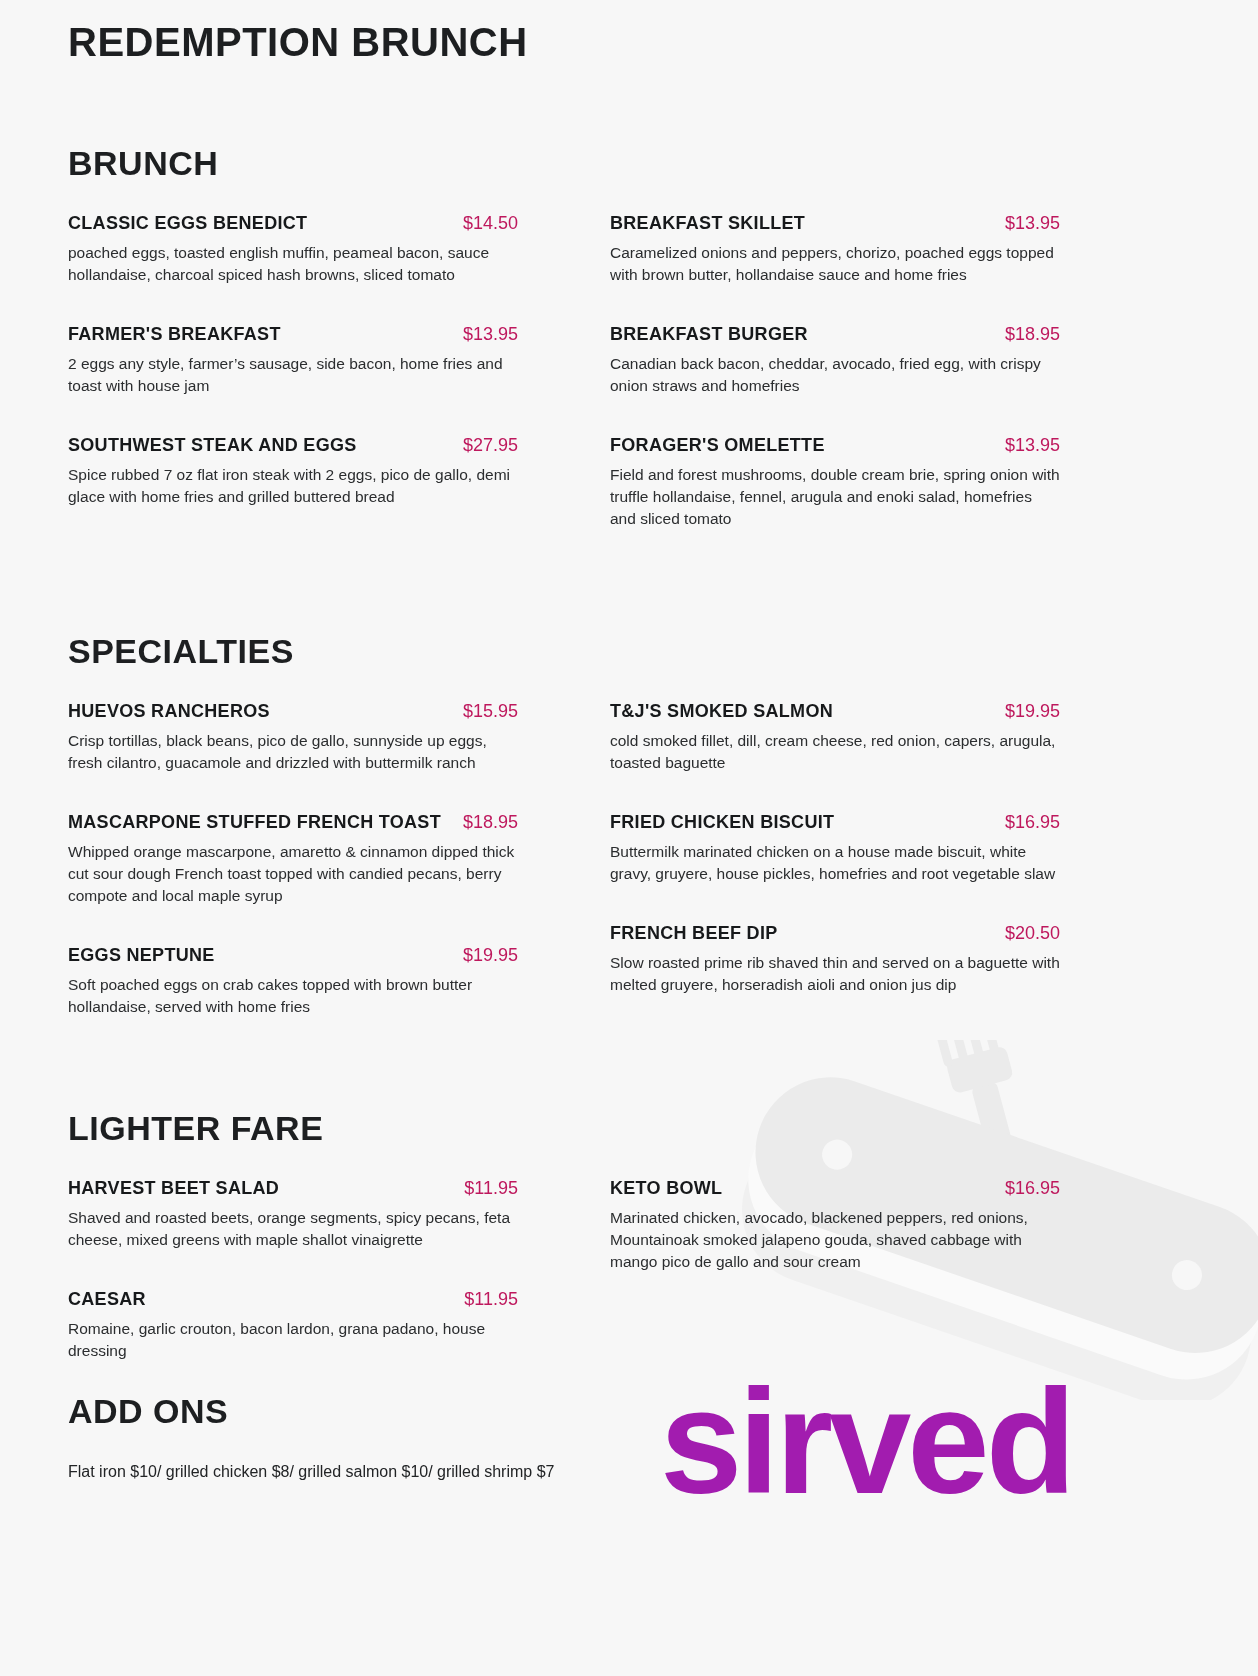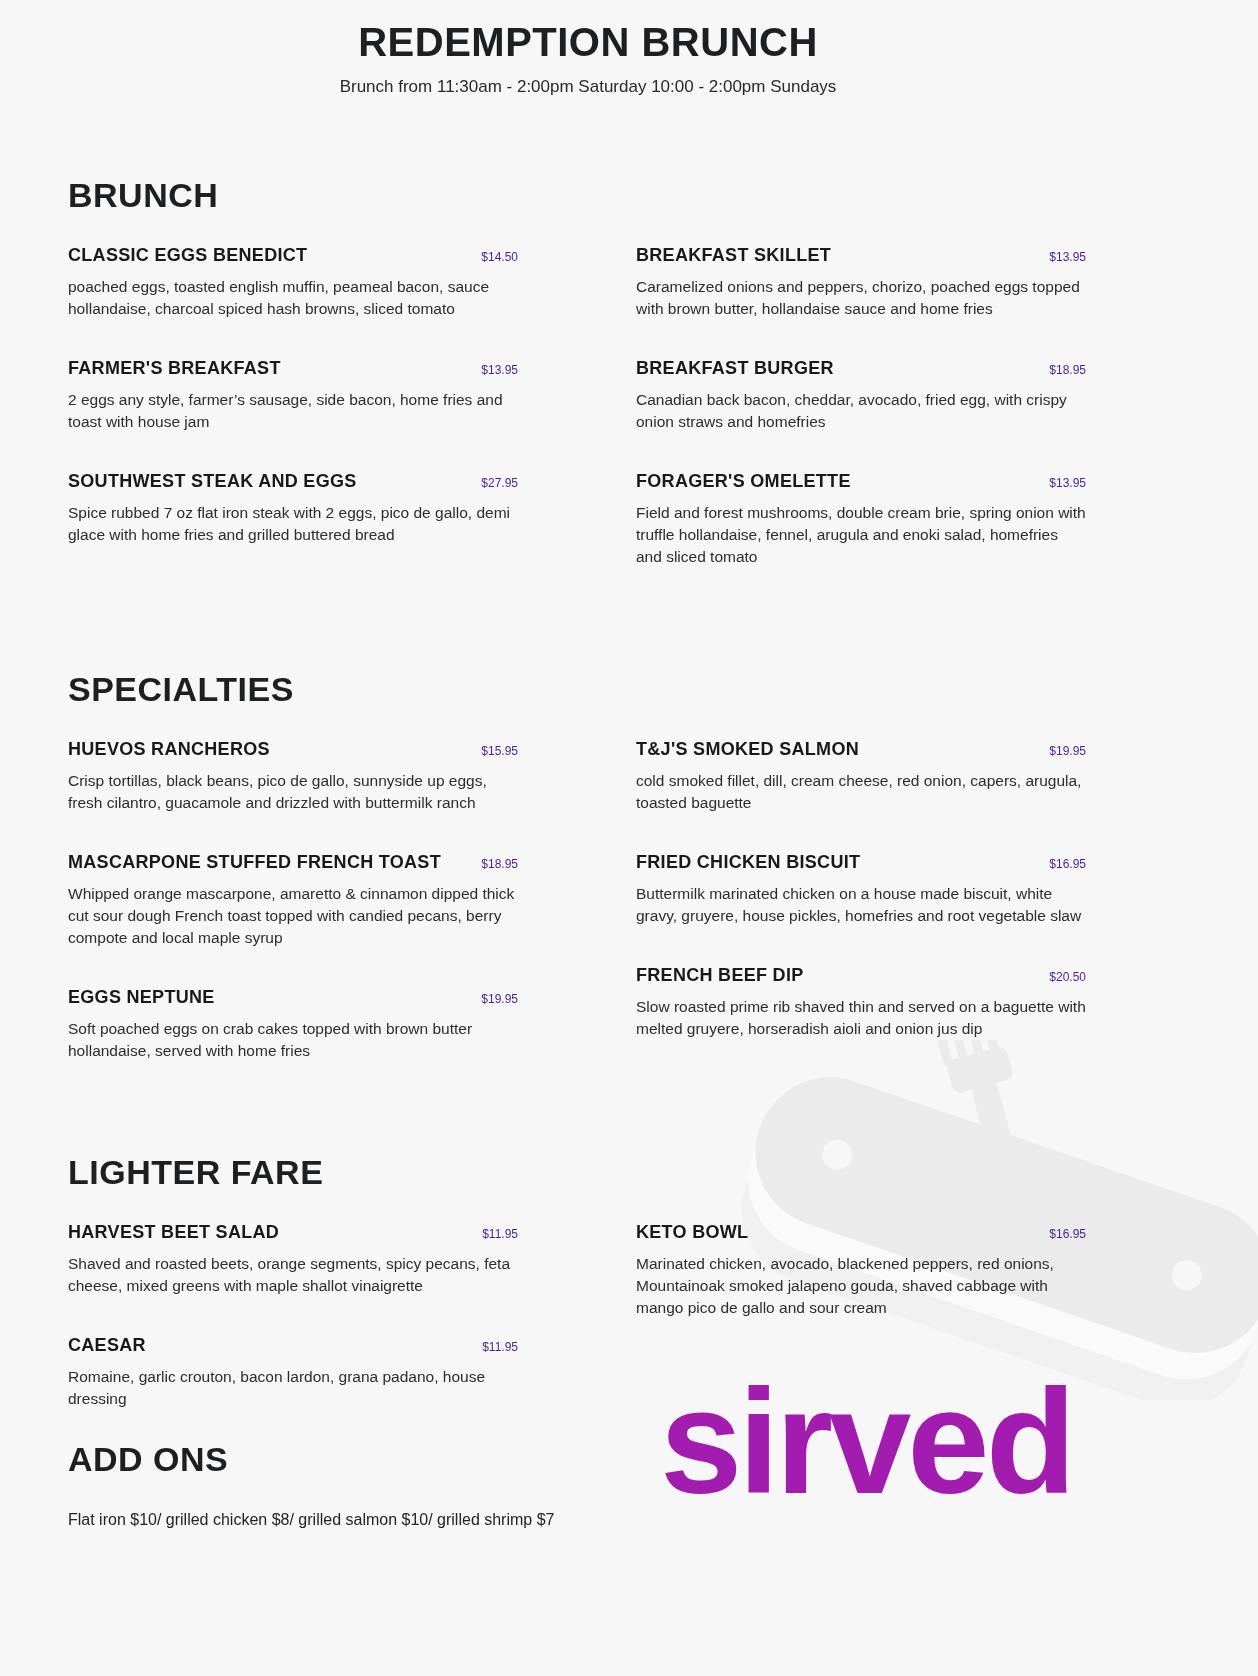--- a/index.html
+++ b/index.html
@@ -16,42 +16,42 @@
   
   .watermark{position:absolute;inset:0;z-index:0;pointer-events:none;}
   .wm-logo{position:absolute;left:740px;top:1040px;}
   .wm-text{
     position:absolute;left:660px;top:1368px;
     font-size:148px;font-weight:700;letter-spacing:-4px;
     color:#a21caf;line-height:1;
   }
   
   .content{position:relative;z-index:1;padding:16px 150px 0 68px;}
-  .hdr{text-align:center;}
+  .hdr{}
   .title{
     margin:2px 0 0;font-size:40px;font-weight:800;letter-spacing:.5px;
     color:#1d1f21;line-height:1.2;
   }
   .subtitle{margin:10px 0 0;font-size:17px;color:#27292b;line-height:1.3;}
   .menu-section h2,.addons h2{
     margin:0 0 30px;font-size:34px;font-weight:800;letter-spacing:.5px;
     color:#1d1f21;line-height:1.15;
   }
   .sec-brunch{margin-top:78px;}
   .sec-specialties{margin-top:64px;}
   .sec-lighter{margin-top:53px;}
-  .cols{display:flex;gap:118px;}
+  .cols{display:flex;gap:92px;}
   .col{width:450px;flex:0 0 450px;}
   .item{margin-bottom:38px;}
   .item-head{display:flex;justify-content:space-between;align-items:baseline;}
   .item-head h3{
     margin:0;font-size:18px;font-weight:700;letter-spacing:.3px;
     color:#17191b;line-height:20px;white-space:nowrap;
   }
-  .price{font-size:12px;color:#4c1d95;line-height:20px;padding-left:12px;}
+  .price{font-size:18px;color:#be185d;line-height:20px;padding-left:12px;}
   .desc{margin:9px 0 0;font-size:15.5px;line-height:22px;color:#2b2d2f;}
   .addons{margin-top:-8px;}
   .addons p{margin:26px 0 0;font-size:16px;color:#222426;line-height:22px;}
 </style>
 </head>
 <body>
 
 <div class="page">
 
   <div class="watermark">
@@ -77,21 +77,20 @@
         <circle cx="452" cy="175" r="15" fill="#f7f7f7"></circle>
       </g>
     </svg>
     <div class="wm-text">sirved</div>
   </div>
 
   <div class="content">
 
     <header class="hdr">
       <h1 class="title">REDEMPTION BRUNCH</h1>
-      <p class="subtitle">Brunch from 11:30am - 2:00pm Saturday 10:00 - 2:00pm Sundays</p>
     </header>
 
     <section class="menu-section sec-brunch">
       <h2>BRUNCH</h2>
       <div class="cols">
         <div class="col">
           <article class="item">
             <div class="item-head">
               <h3>CLASSIC EGGS BENEDICT</h3>
               <span class="price">$14.50</span>

